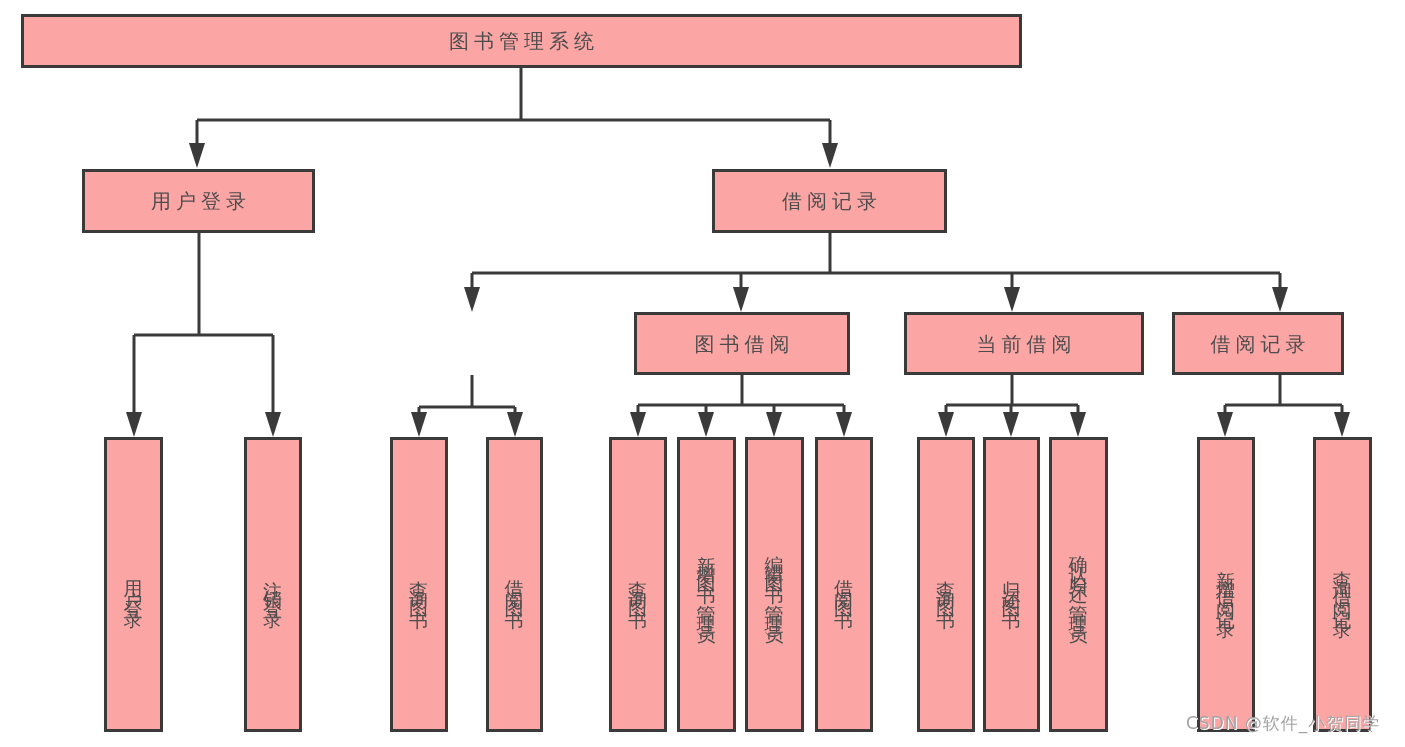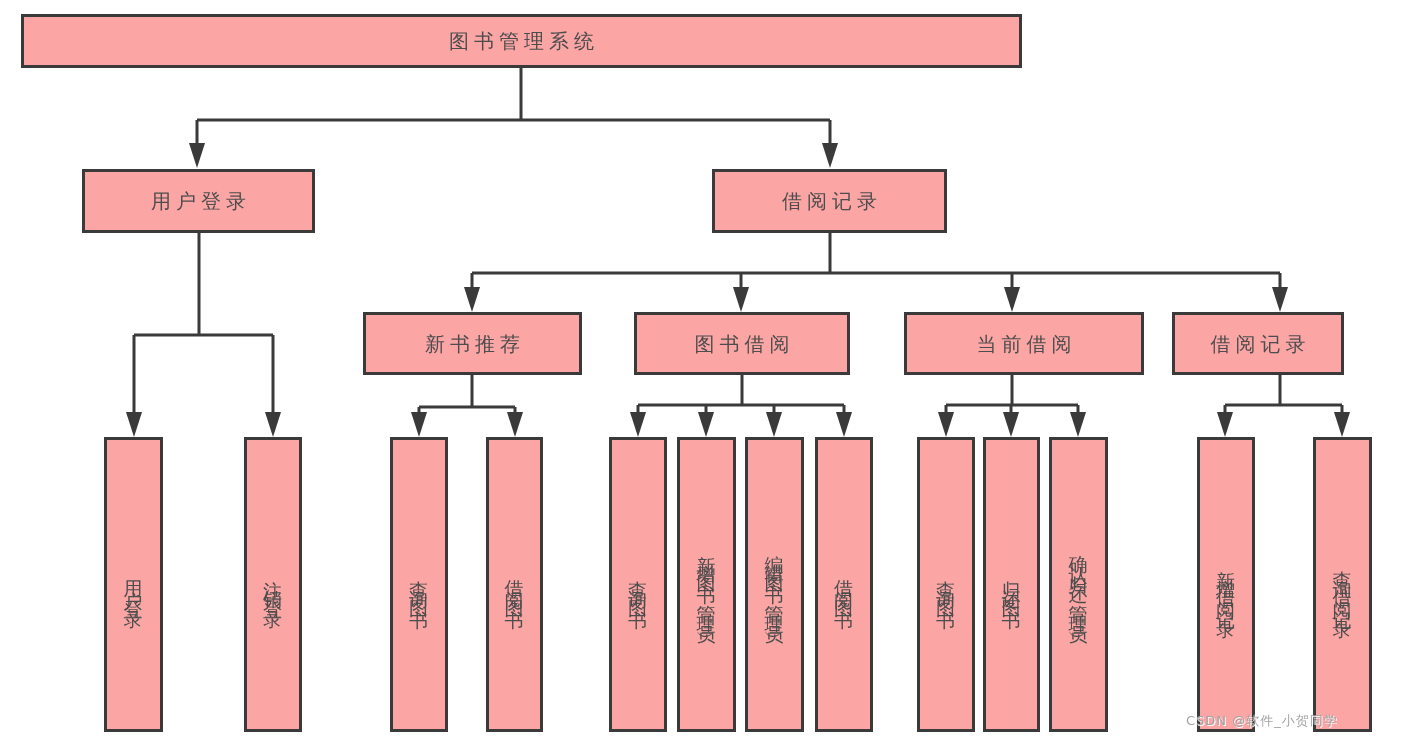--- a/index.html
+++ b/index.html
@@ -52,21 +52,21 @@
   .root-box   { left: 21px;  top: 14px;  width: 1001px; height: 54px; }
   .lvl2       { top: 169px; height: 64px; }
   .lvl3       { top: 312px; height: 63px; }
   .leaf       { top: 437px; height: 295px; }
   .watermark {
     position: absolute;
     left: 1186px;
     top: 712px;
     z-index: 2;
     color: #a3a3a3;
-    font-size: 13px;
+    font-size: 17px;
     letter-spacing: 1px;
     white-space: nowrap;
     text-shadow: 1px 1px 0 #ffffff;
   }
 </style>
 </head>
 <body>
 
 <div id="stage">
 
@@ -114,23 +114,20 @@
     <span class="lbl">图书管理系统</span>
   </div>
 
   <div class="node lvl2" style="left:82px; width:233px;">
     <span class="lbl">用户登录</span>
   </div>
   <div class="node lvl2" style="left:712px; width:235px;">
     <span class="lbl">借阅记录</span>
   </div>
 
-  <div class="node lvl3" style="left:363px; width:219px;">
-    <span class="lbl">新书推荐</span>
-  </div>
   <div class="node lvl3" style="left:634px; width:216px;">
     <span class="lbl">图书借阅</span>
   </div>
   <div class="node lvl3" style="left:904px; width:240px;">
     <span class="lbl">当前借阅</span>
   </div>
   <div class="node lvl3" style="left:1172px; width:172px;">
     <span class="lbl">借阅记录</span>
   </div>
 

